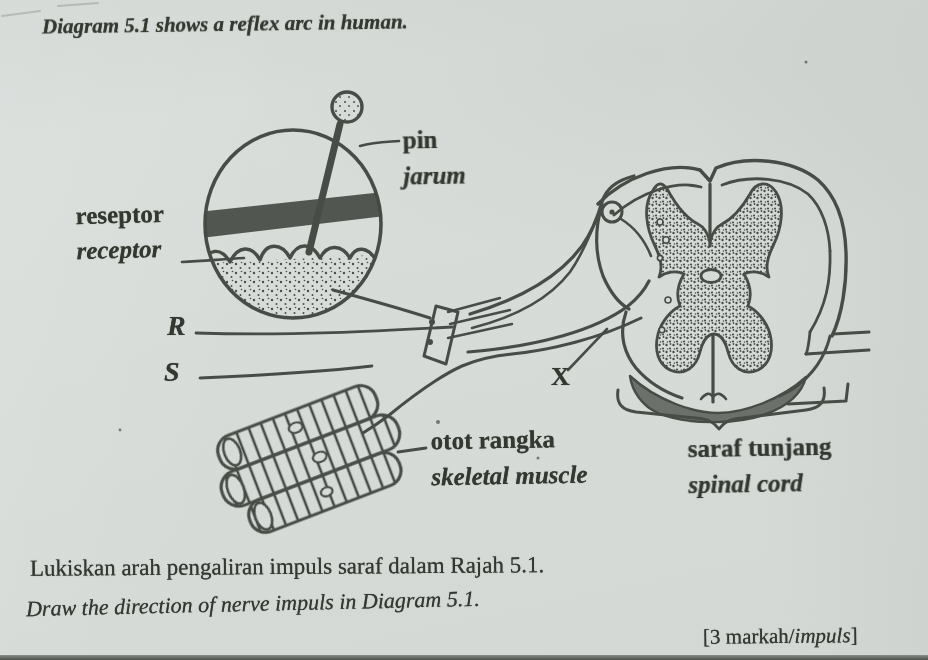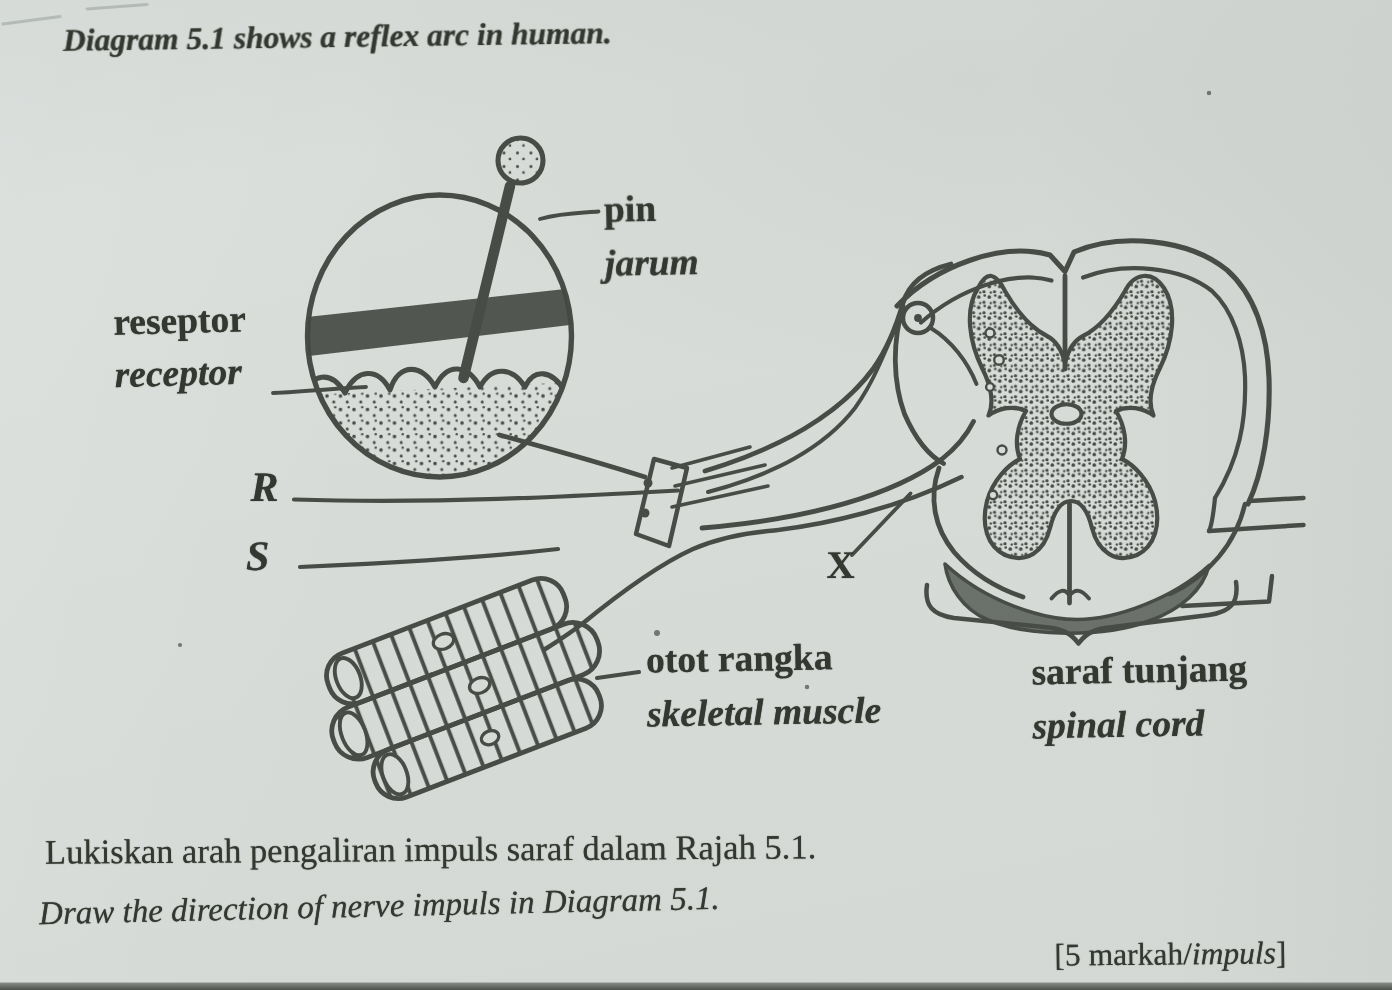--- a/index.html
+++ b/index.html
@@ -215,16 +215,16 @@
   </div>
 
   <div class="lbl lab-cord">
     <div class="b">saraf tunjang</div>
     <div class="b i">spinal cord</div>
   </div>
 
   <div class="lbl q-ms">Lukiskan arah pengaliran impuls saraf dalam Rajah 5.1.</div>
   <div class="lbl q-en">Draw the direction of nerve impuls in Diagram 5.1.</div>
 
-  <div class="lbl marks"><span>[5 markah/</span><span class="i">impuls</span><span>]</span></div>
+  <div class="lbl marks"><span>[3 markah/</span><span class="i">impuls</span><span>]</span></div>
 
   <div class="edge-bottom"></div>
 </div>
 
 </body></html>

